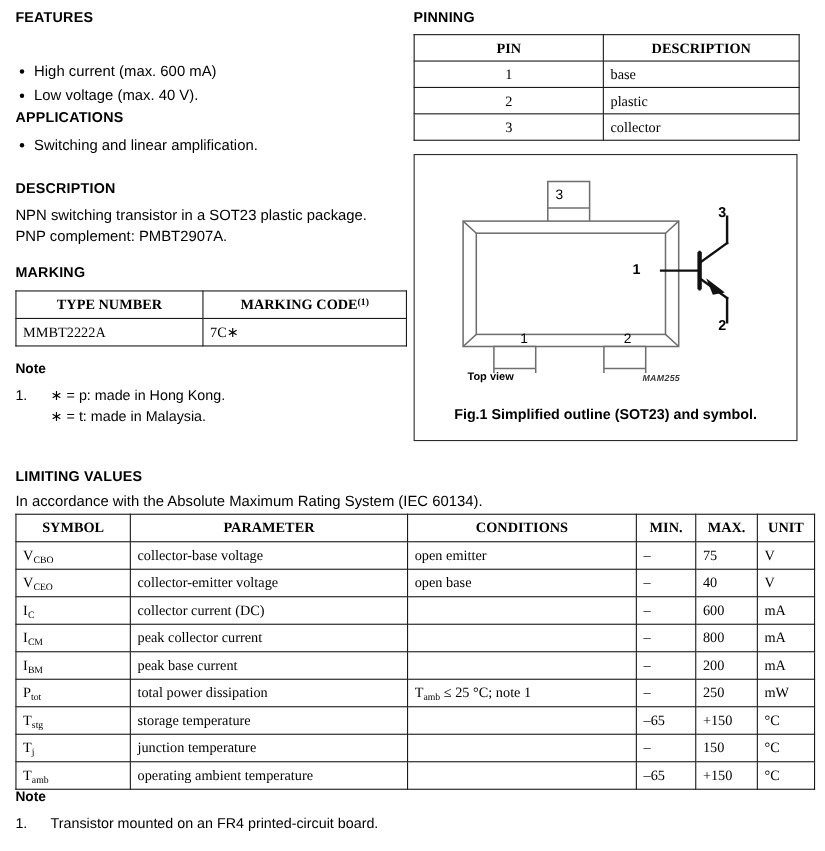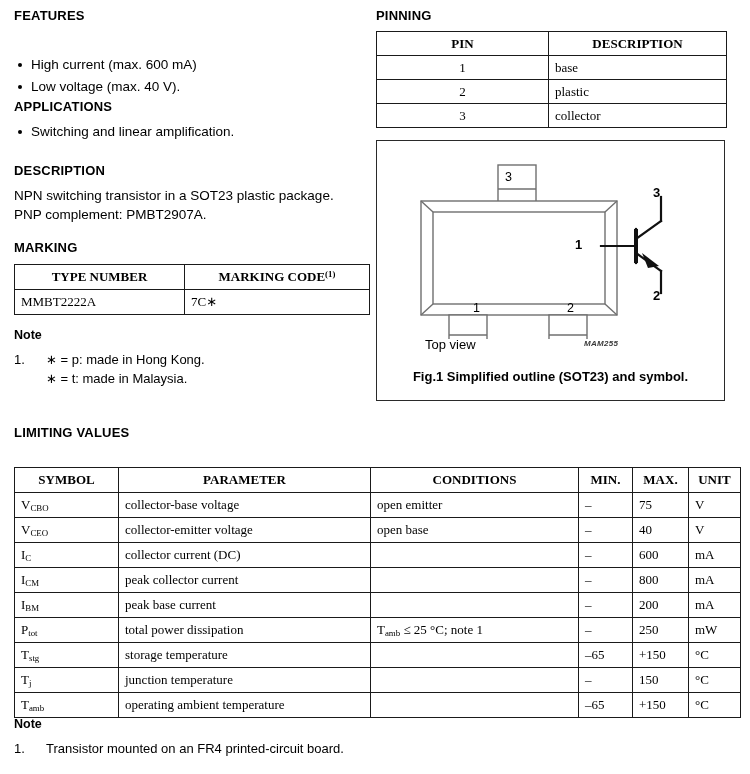--- a/index.html
+++ b/index.html
@@ -118,21 +118,22 @@
   .fig-code {
     position: absolute;
     font-size: 8px;
     font-style: italic;
     font-weight: bold;
     color: #3a3a3a;
     letter-spacing: 0.3px;
   }
   .topview-lbl {
     position: absolute;
-    font-size: 13px;
+    font-size: 10px;
+    font-weight: bold;
   }
   .pin-num {
     position: absolute;
     font-size: 12.5px;
   }
   .sym-num {
     position: absolute;
     font-size: 13px;
     font-weight: bold;
   }
@@ -278,20 +279,21 @@
     </svg>
 
     <span class="sym-num" style="left:276px; top:44px;">3</span>
     <span class="sym-num" style="left:198px; top:96px;">1</span>
     <span class="sym-num" style="left:276px; top:147px;">2</span>
 
     <div class="fig-caption" style="left:0; top:228px;">Fig.1  Simplified outline (SOT23) and symbol.</div>
   </div>
 
   <div class="abs sec-head" style="left:14px; top:425px;">LIMITING VALUES</div>
+  <div class="abs body-txt" style="left:14px; top:446px;">In accordance with the Absolute Maximum Rating System (IEC 60134).</div>
 
   <table class="dt abs" id="limiting-table" style="left:14px; top:467px;">
     <colgroup>
       <col style="width:104px">
         <col style="width:252px">
         <col style="width:208px">
       <col style="width:54px">
         <col style="width:56px">
         <col style="width:52px">
     </colgroup>

